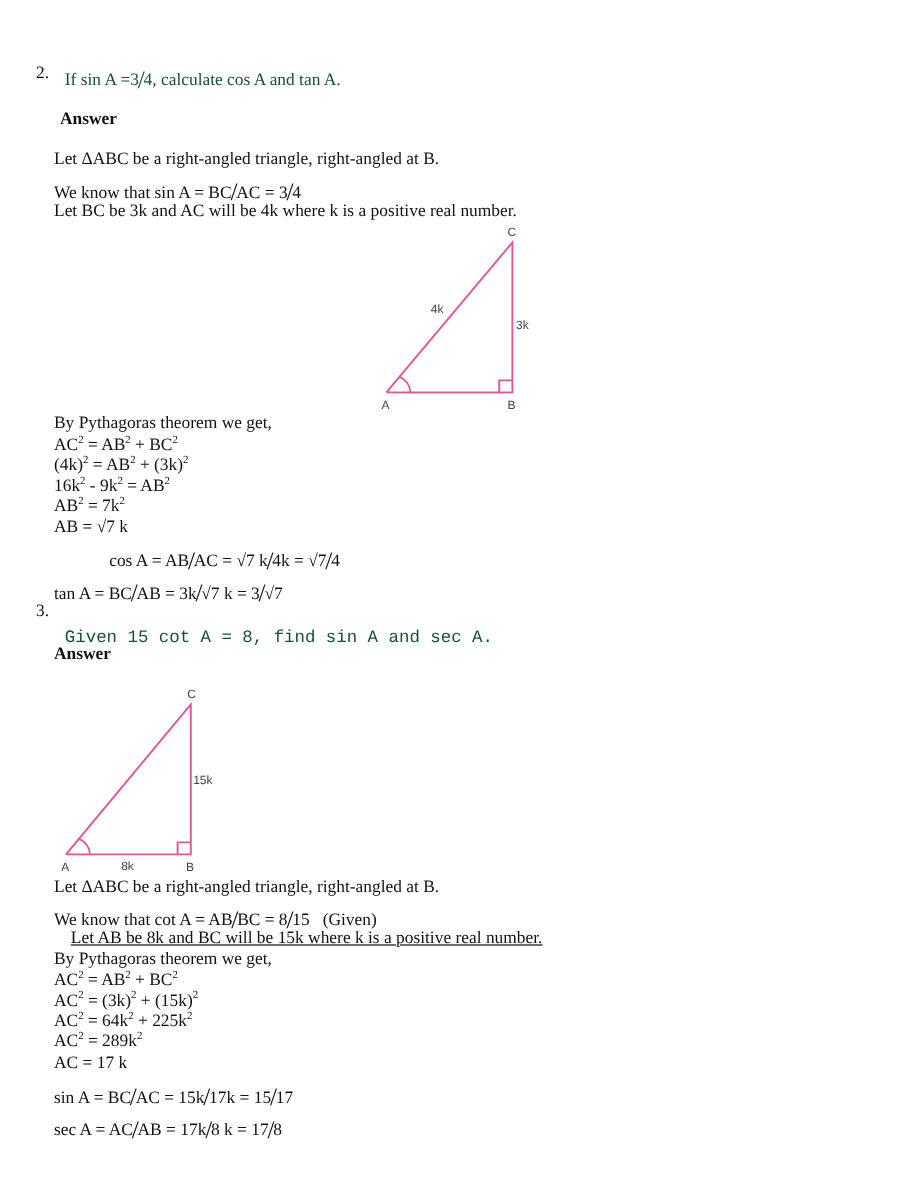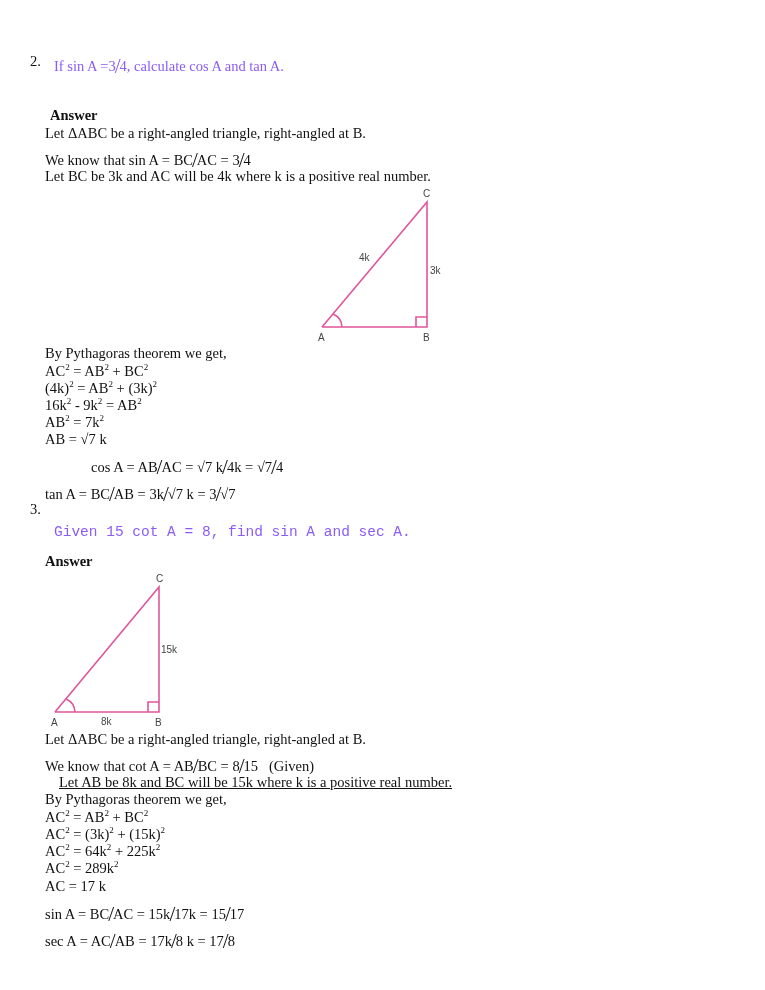--- a/index.html
+++ b/index.html
@@ -1,21 +1,21 @@
 <!DOCTYPE html>
 <html><head>
 <meta charset="utf-8">
 <style>
   html, body { margin: 0; padding: 0; background: #ffffff; }
   body { width: 765px; height: 990px; position: relative; overflow: hidden;
          font-family: "Liberation Serif", "DejaVu Serif", serif; color: #111; font-size: 14.5px; }
   .abs { position: absolute; white-space: nowrap; line-height: 1; }
-  .q { color: #8b5cf6; }
+  .q { color: #14532d; }
   .num { color: #111; }
-  .ans { font-weight: bold; margin-top: 16px; }
+  .ans { font-weight: bold; }
   .big { font-size: 21px; font-weight: normal; position: relative; top: 2px; margin: 0 -1px; }
   sup { font-size: 9px; vertical-align: 6px; line-height: 0; }
   svg { position: absolute; left: 0; top: 0; }
   .lbl { font-family: "Liberation Sans", "DejaVu Sans", sans-serif; font-size: 10px; fill: #444; }
 </style>
 </head>
 <body>
 
 <div class="abs num" style="left:30px; top:54px;">2.</div>
 <div class="abs q" style="left:54px; top:54px;"><span>If sin A =3</span><span class="big">/</span><span>4, calculate cos A and tan A.</span></div>

